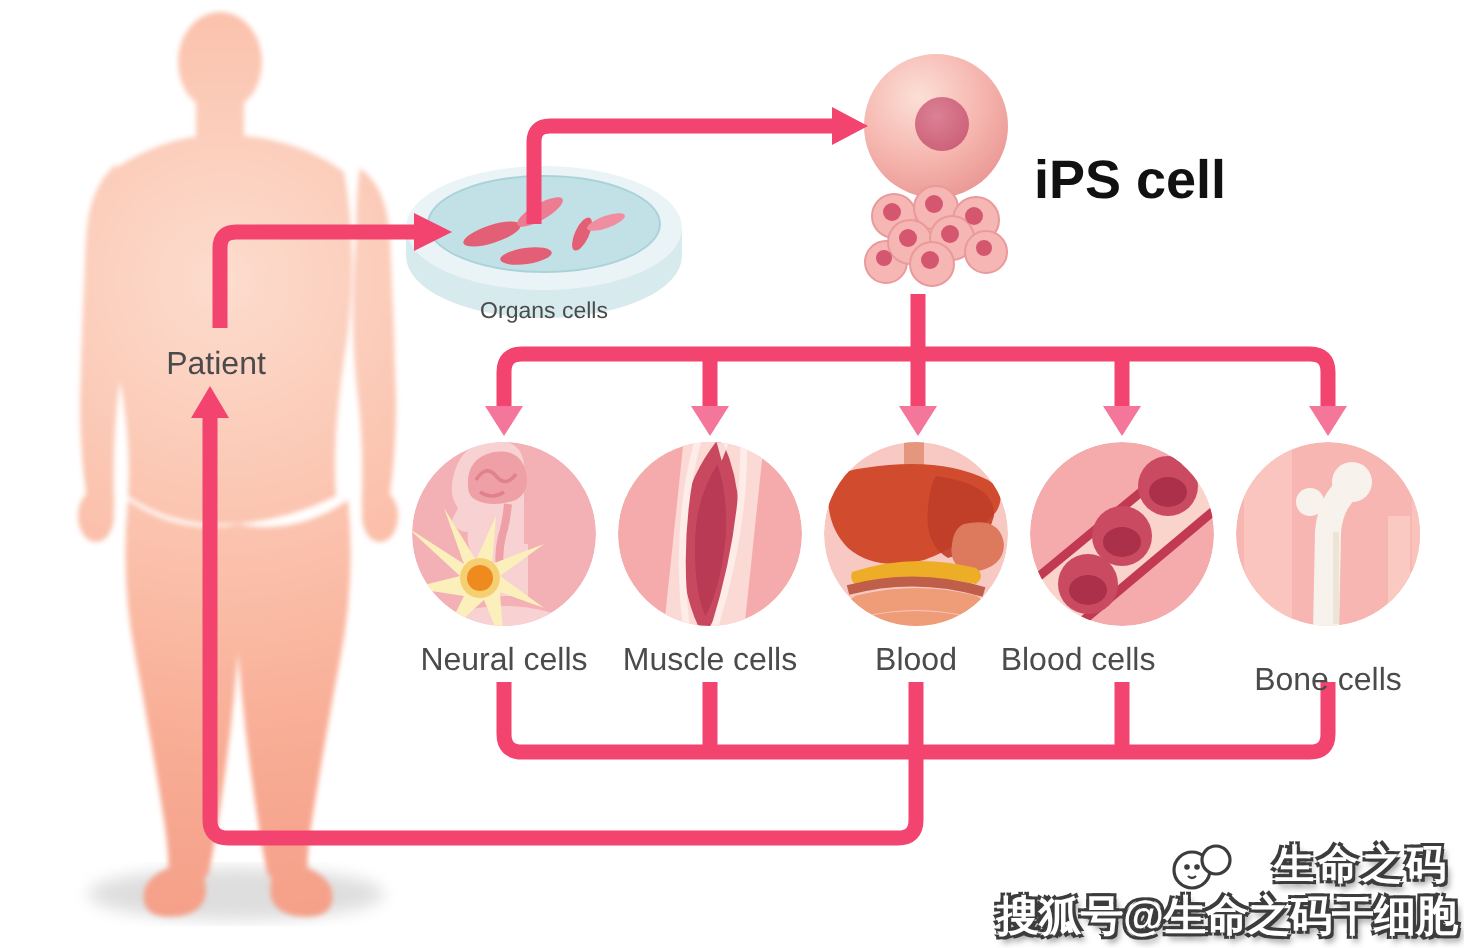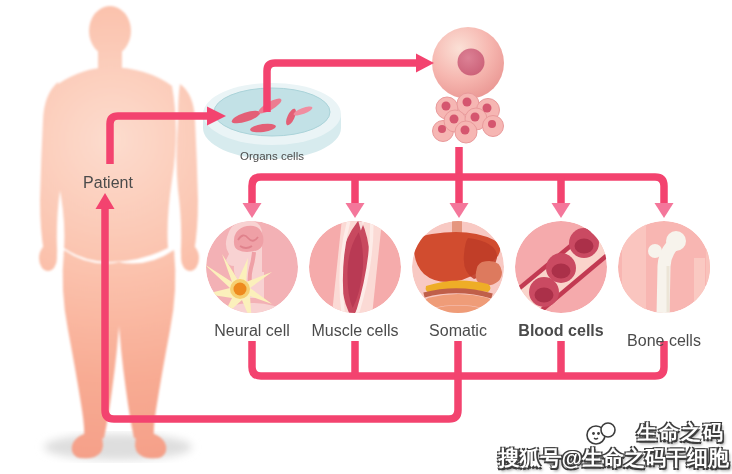--- a/index.html
+++ b/index.html
@@ -213,24 +213,25 @@
         <polygon points="345.5,203 364.5,203 355,218"></polygon>
         <polygon points="449.5,203 468.5,203 459,218"></polygon>
         <polygon points="551.5,203 570.5,203 561,218"></polygon>
         <polygon points="654.5,203 673.5,203 664,218"></polygon>
       </g>
     </g>
   </svg>
 
   <div class="lbl" style="left:108px;top:175px;">Patient</div>
   <div class="lbl" style="left:272px;top:151px;font-size:11.5px;">Organs cells</div>
-  <div class="lbl" style="left:252px;top:323px;">Neural cell</div>
+  <div class="lbl-ips" style="left:517px;top:77px;">iPS cell</div>
+  <div class="lbl" style="left:252px;top:323px;">Neural cells</div>
   <div class="lbl" style="left:355px;top:323px;text-align:right;">Muscle cells</div>
-  <div class="lbl" style="left:458px;top:323px;">Somatic</div>
-  <div class="lbl" style="left:561px;top:323px;font-weight:bold;">Blood cells</div>
+  <div class="lbl" style="left:458px;top:323px;">Blood</div>
+  <div class="lbl" style="left:539px;top:323px;">Blood cells</div>
   <div class="lbl" style="left:664px;top:333px;">Bone cells</div>
 
   <div class="wm">
     <div class="wm-line1">
       <svg width="32" height="26" viewBox="0 0 32 26">
         <circle cx="11" cy="15" r="9" fill="#fff" stroke="#3c3c3c" stroke-width="1.6"></circle>
         <circle cx="23" cy="10" r="7" fill="#fff" stroke="#3c3c3c" stroke-width="1.6"></circle>
         <circle cx="8.5" cy="13.5" r="1.4" fill="#3c3c3c"></circle>
         <circle cx="13.5" cy="13.5" r="1.4" fill="#3c3c3c"></circle>
         <path d="M9,18 q2,2 4,0" stroke="#3c3c3c" stroke-width="1.2" fill="none"></path>

